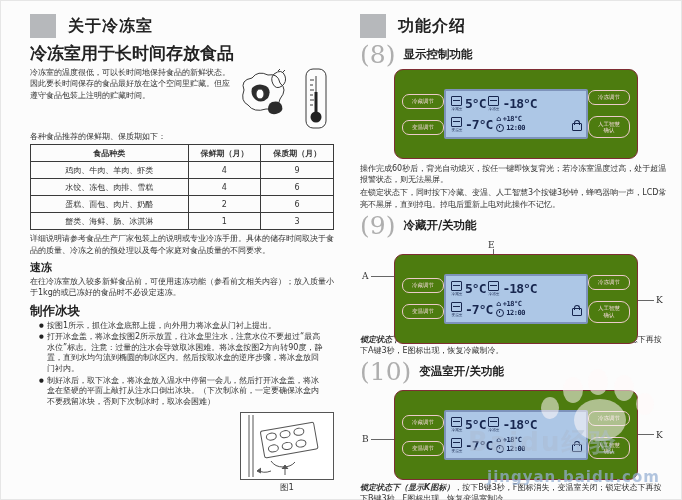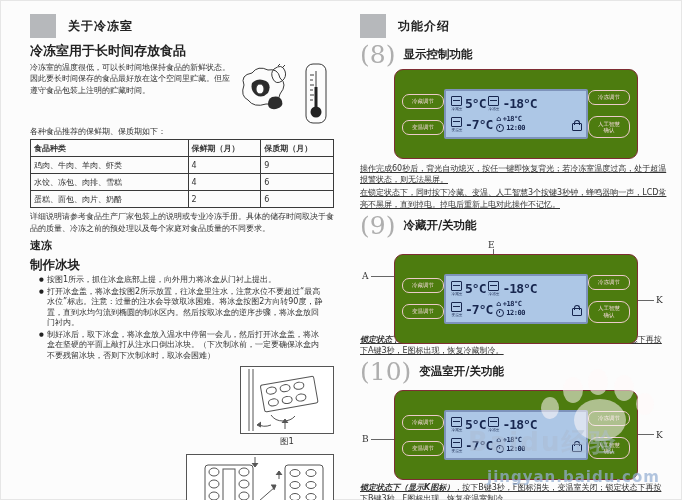--- a/index.html
+++ b/index.html
@@ -5,49 +5,49 @@
   html,body{margin:0;padding:0;}
   .sheet{position:relative;width:682px;height:500px;background:#fcfcfc;overflow:hidden;
          font-family:"DejaVu Sans",sans-serif;color:#222;box-shadow:inset 0 0 0 1px #e6e6e6;}
   .page{position:absolute;top:14px;}
   .page-left{left:30px;width:304px;}
   .page-right{left:360px;width:308px;}
 
   
   .page-title-row{display:flex;align-items:center;gap:12px;margin-bottom:4px;}
   .title-square{width:26px;height:24px;background:#b6b8bb;}
-  .page-title{font-size:12px;font-weight:bold;letter-spacing:1px;}
-
-  
-  .h-sub{font-size:13px;font-weight:bold;margin:2px 0 1px;}
+  .page-title{font-size:16px;font-weight:bold;letter-spacing:1px;}
+
+  
+  .h-sub{font-size:17px;font-weight:bold;margin:2px 0 1px;}
   .body-txt{font-size:8px;line-height:1.42;margin:1px 0;color:#333;}
   .intro-flex{display:flex;gap:6px;}
   .intro-flex .txt{width:200px;}
   .illu{display:flex;align-items:flex-start;gap:4px;margin-top:2px;}
   table.food-table{border-collapse:collapse;width:100%;margin:2px 0 3px;}
-  .food-table th,.food-table td{border:1px solid #3a3a3a;font-size:8px;padding:2.5px 3px;text-align:left;color:#333;}
+  .food-table th,.food-table td{border:1px solid #3a3a3a;font-size:8px;padding:2.5px 3px;text-align:center;color:#333;}
   .food-table th{font-weight:bold;}
   .food-table td.kind{}
   .h2{font-size:11px;font-weight:bold;margin:4px 0 1px;}
   .h2.big{font-size:12.5px;}
   ul.bullets{margin:1px 0 0;padding:0;}
   ul.bullets li{list-style:none;font-size:8px;line-height:1.32;position:relative;padding-left:8px;margin:1px 9px;color:#333;}
   ul.bullets li::before{content:"●";position:absolute;left:0;top:1px;font-size:5.5px;color:#222;}
   .figs{display:flex;gap:6px;margin-top:5px;align-items:flex-end;flex-direction:column;}
   .fig{text-align:center;}
   .fig-box{border:1.2px solid #555;background:#fff;}
   .fig-cap{font-size:8.5px;margin-top:2px;color:#333;}
   .page-badge{width:17px;height:17px;border-radius:50%;background:#e9e9e9;border:1px solid #9a9a9a;
               color:#666;font-size:9px;display:flex;align-items:center;justify-content:center;margin:7px auto 0;}
 
   
   .sec-head{display:flex;align-items:center;gap:8px;margin:3px 0 1px;}
   .sec-num{font-size:25px;color:#aeaeae;font-family:"DejaVu Serif",serif;line-height:1;font-weight:400;}
   .sec-title{font-size:11.5px;font-weight:bold;}
-  .rp-txt{font-size:8px;line-height:1.4;margin:2px 0;color:#333;text-decoration:underline;}
+  .rp-txt{font-size:8px;line-height:1.4;margin:2px 0;color:#333;}
   .lead{font-weight:bold;font-style:italic;}
 
   
   .panel{width:244px;height:90px;background:#4d7c0f;border:1px solid #7e2d33;border-radius:9px;
          display:flex;align-items:center;justify-content:space-between;padding:0 7px;box-sizing:border-box;}
   .btn-col{display:flex;flex-direction:column;gap:11px;}
   .panel-btn{width:40px;height:13px;border:1px solid #eccaca;border-radius:7px;color:#f3d9d9;
              font-size:5.5px;display:flex;align-items:center;justify-content:center;white-space:nowrap;}
   .panel-btn.ai{height:20px;flex-direction:column;line-height:1.15;border-radius:9px;}
   .lcd{background:#adc7e6;border:2px solid #7e93bb;border-radius:2px;width:146px;height:50px;
@@ -138,26 +138,32 @@
         <tr>
           <td class="kind">水饺、冻包、肉排、雪糕</td>
           <td>4</td>
           <td>6</td>
         </tr>
         <tr>
           <td class="kind">蛋糕、面包、肉片、奶酪</td>
           <td>2</td>
           <td>6</td>
         </tr>
+        <tr>
+          <td class="kind">蟹类、海鲜、肠、冰淇淋</td>
+          <td>1</td>
+          <td>3</td>
+        </tr>
       </tbody>
     </table>
 
     <p class="body-txt">详细说明请参考食品生产厂家包装上的说明或专业冷冻手册。具体的储存时间取决于食品的质量、冷冻之前的预处理以及每个家庭对食品质量的不同要求。</p>
 
     <div class="h2">速冻</div>
+    <p class="body-txt">在往冷冻室放入较多新鲜食品前，可使用速冻功能（参看前文相关内容）；放入质量小于1kg的或已冻好的食品时不必设定速冻。</p>
 
     <div class="h2 big">制作冰块</div>
     <ul class="bullets">
       <li>按图1所示，抓住冰盒底部上提，向外用力将冰盒从门衬上提出。</li>
       <li>打开冰盒盖，将冰盒按图2所示放置，往冰盒里注水，注意水位不要超过“最高水位”标志。注意：过量的注水会导致取冰困难。将冰盒按图2方向转90度，静置，直到水均匀流到椭圆的制冰区内。然后按取冰盒的逆序步骤，将冰盒放回门衬内。</li>
       <li>制好冰后，取下冰盒，将冰盒放入温水中停留一会儿，然后打开冰盒盖，将冰盒在坚硬的平面上敲打从注水口倒出冰块。（下次制冰前，一定要确保冰盒内不要残留冰块，否则下次制冰时，取冰会困难）</li>
     </ul>
 
     <div class="figs">
       <div class="fig" style="margin-left:22px;">

